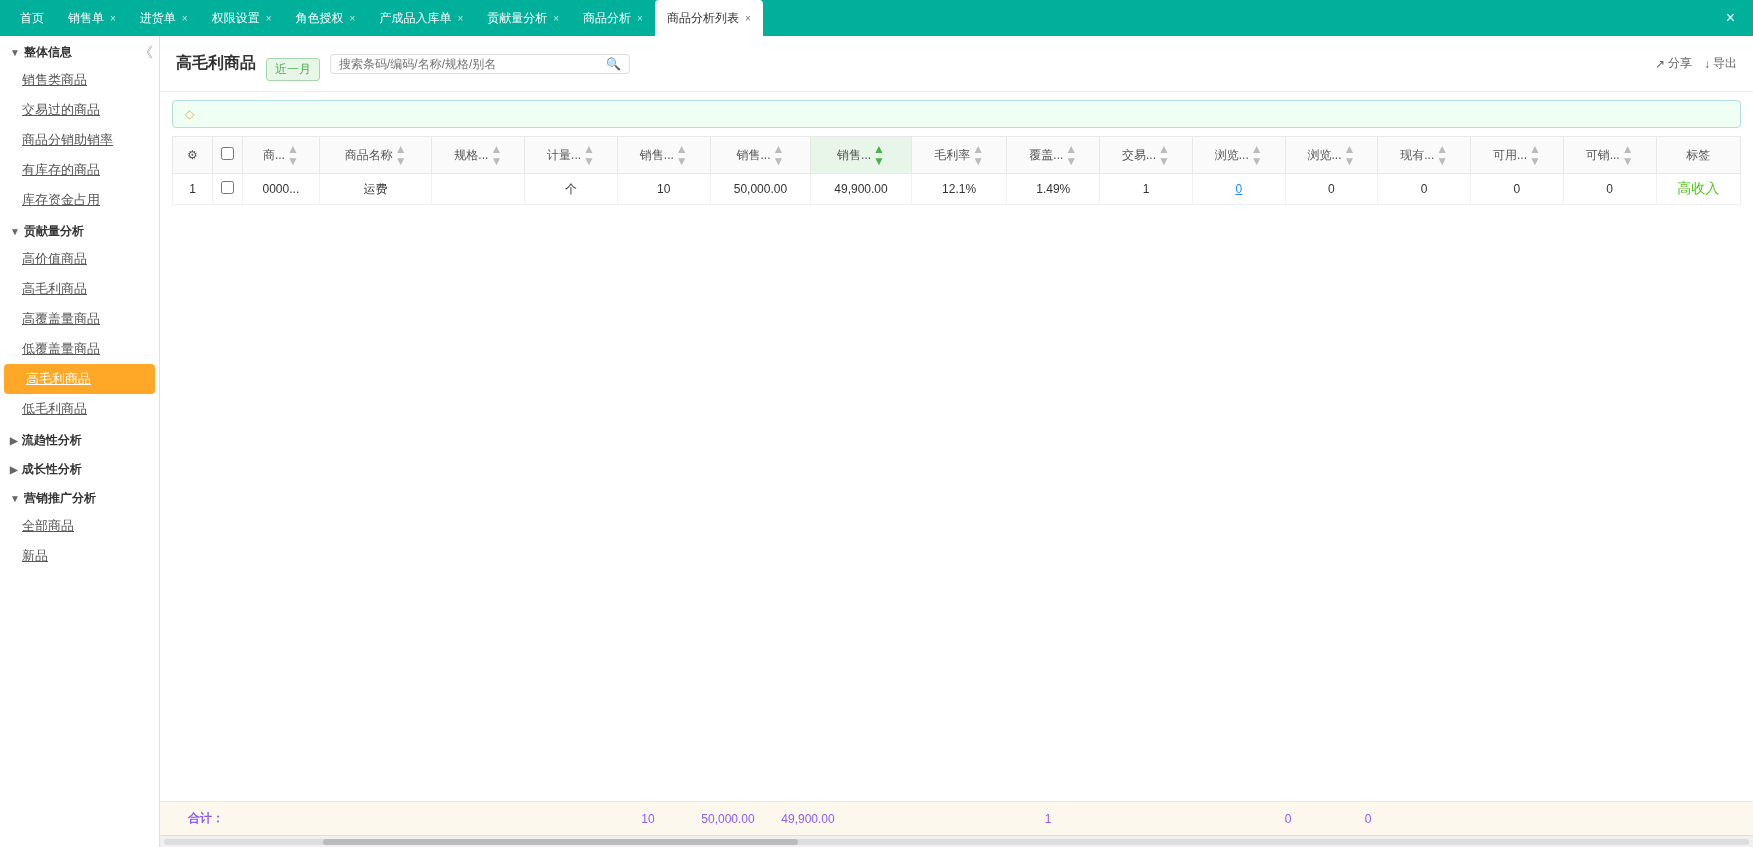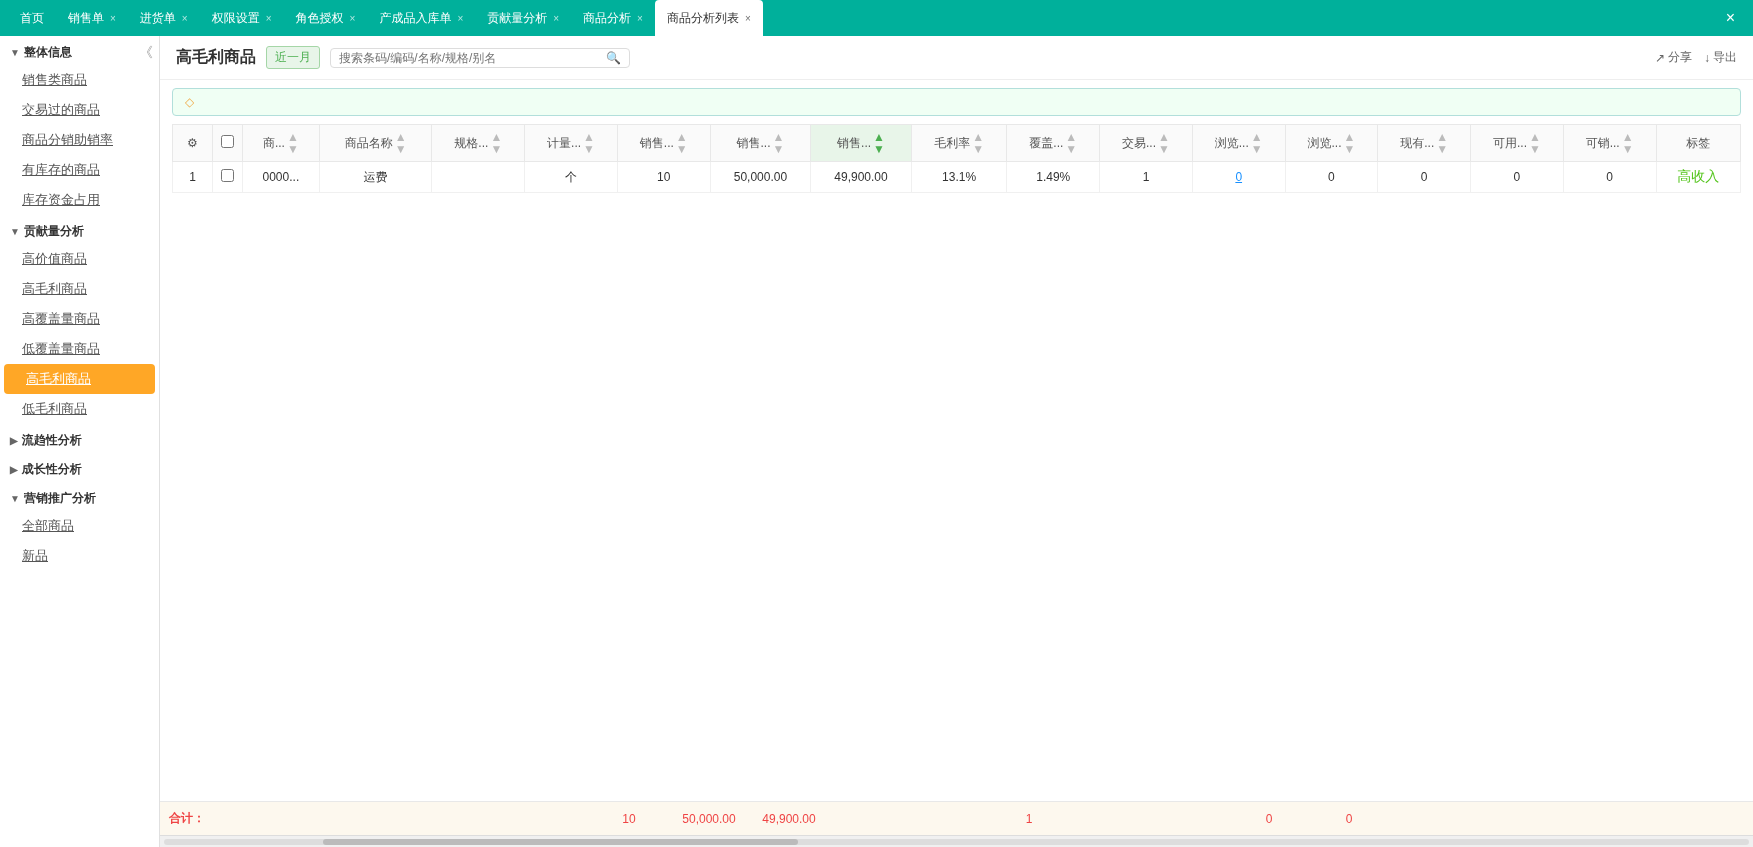--- a/index.html
+++ b/index.html
@@ -104,20 +104,21 @@
       color: #333;
     }
     .filter-btn {
       background: #e8f5e9;
       color: #4caf50;
       border: 1px solid #a5d6a7;
       border-radius: 3px;
       padding: 2px 8px;
       cursor: pointer;
       font-size: 12px;
+      margin-top: 12px;
     }
     .search-input-wrap {
       display: flex;
       border: 1px solid #ddd;
       border-radius: 4px;
       padding: 2px 8px;
       flex: 1;
       max-width: 300px;
     }
     .search-input-wrap input {
@@ -192,26 +193,26 @@
     .tag-high-income {
       color: #52c41a;
       font-size: 14px;
     }
     .col-link { color: #1890ff; text-decoration: underline; cursor: pointer; }
 
     
     .footer-bar {
       border-top: 1px solid #e8e8e8;
       background: #fdf8ee;
-      padding: 8px 9px;
+      padding: 8px 28px;
       display: flex;
       align-items: center;
       gap: 0;
       font-size: 12px;
-      color: #ef4444;
+      color: #8b5cf6;
     }
     .footer-bar .total-label {
       min-width: 100px;
       font-weight: bold;
     }
     .footer-cells {
       display: flex;
       align-items: center;
       flex: 1;
       gap: 0;
@@ -517,21 +518,21 @@
             <tr>
               <td>1</td>
               <td><input type="checkbox" style=""></td>
               <td>0000...</td>
               <td>运费</td>
               <td></td>
               <td>个</td>
               <td>10</td>
               <td>50,000.00</td>
               <td>49,900.00</td>
-              <td>13.1%</td>
+              <td>12.1%</td>
               <td>1.49%</td>
               <td>1</td>
               <td><span class="col-link">0</span></td>
               <td>0</td>
               <td>0</td>
               <td>0</td>
               <td>0</td>
               <td><span class="tag-high-income">高收入</span></td>
             </tr>
           </tbody>

